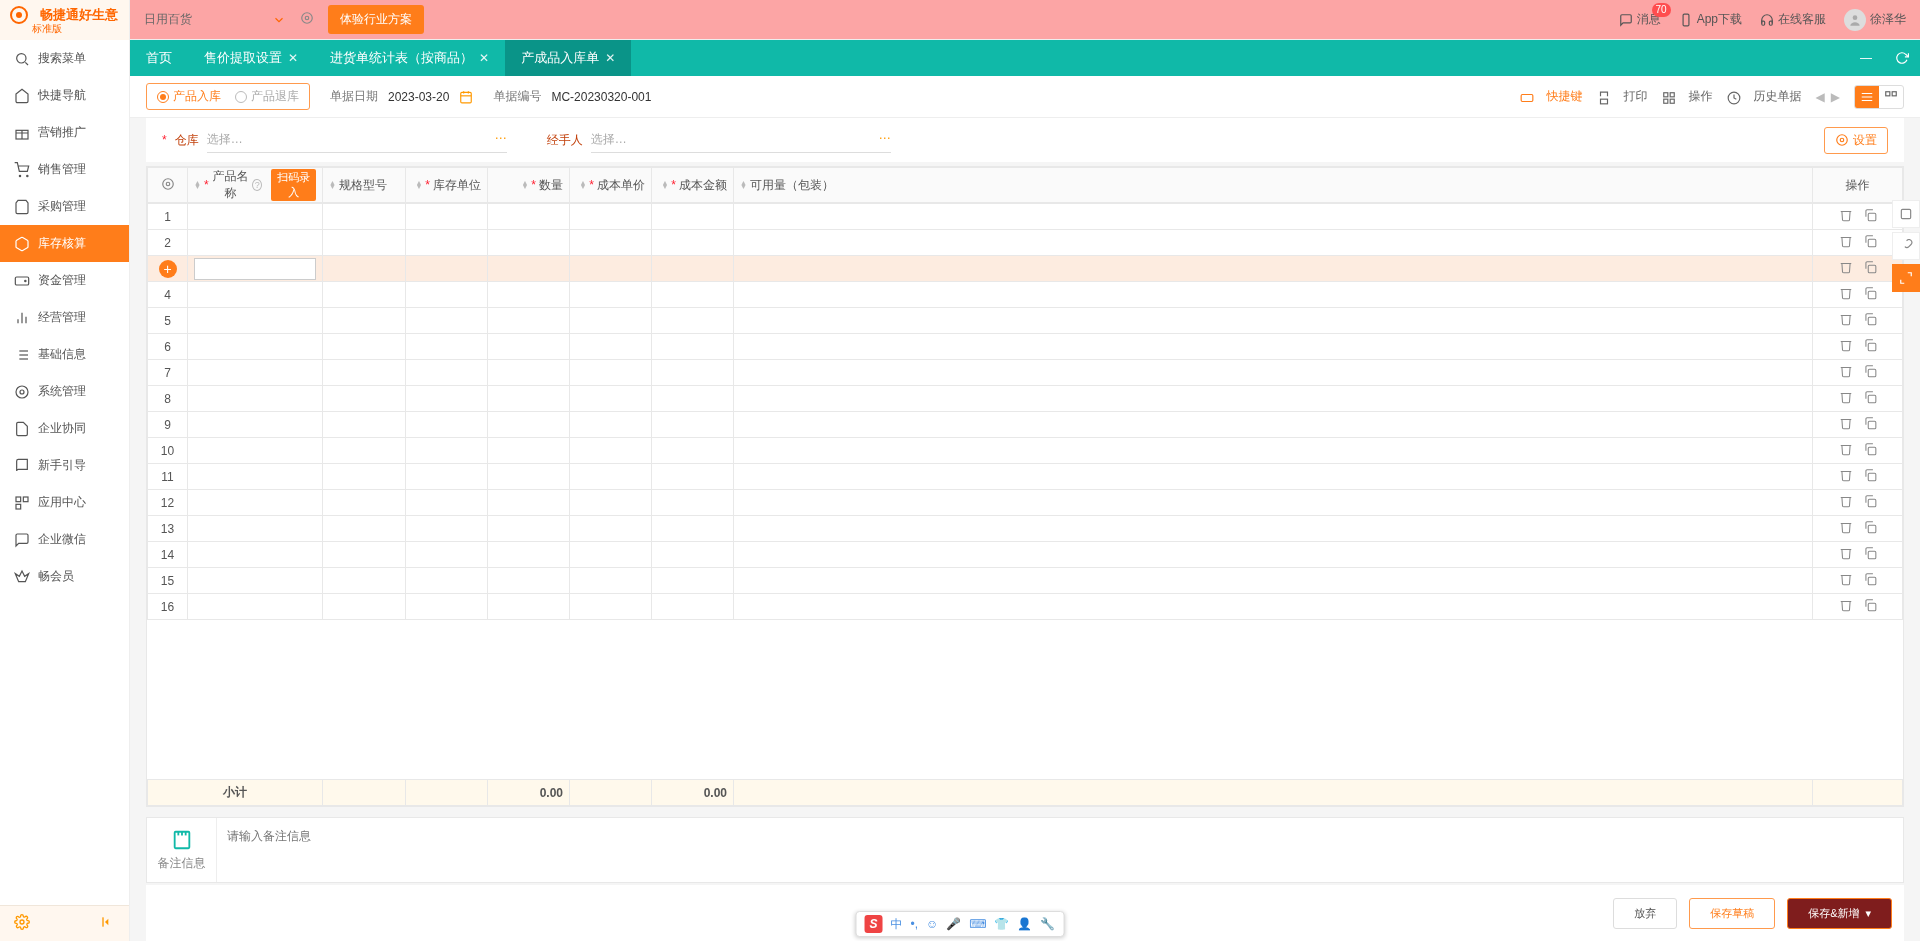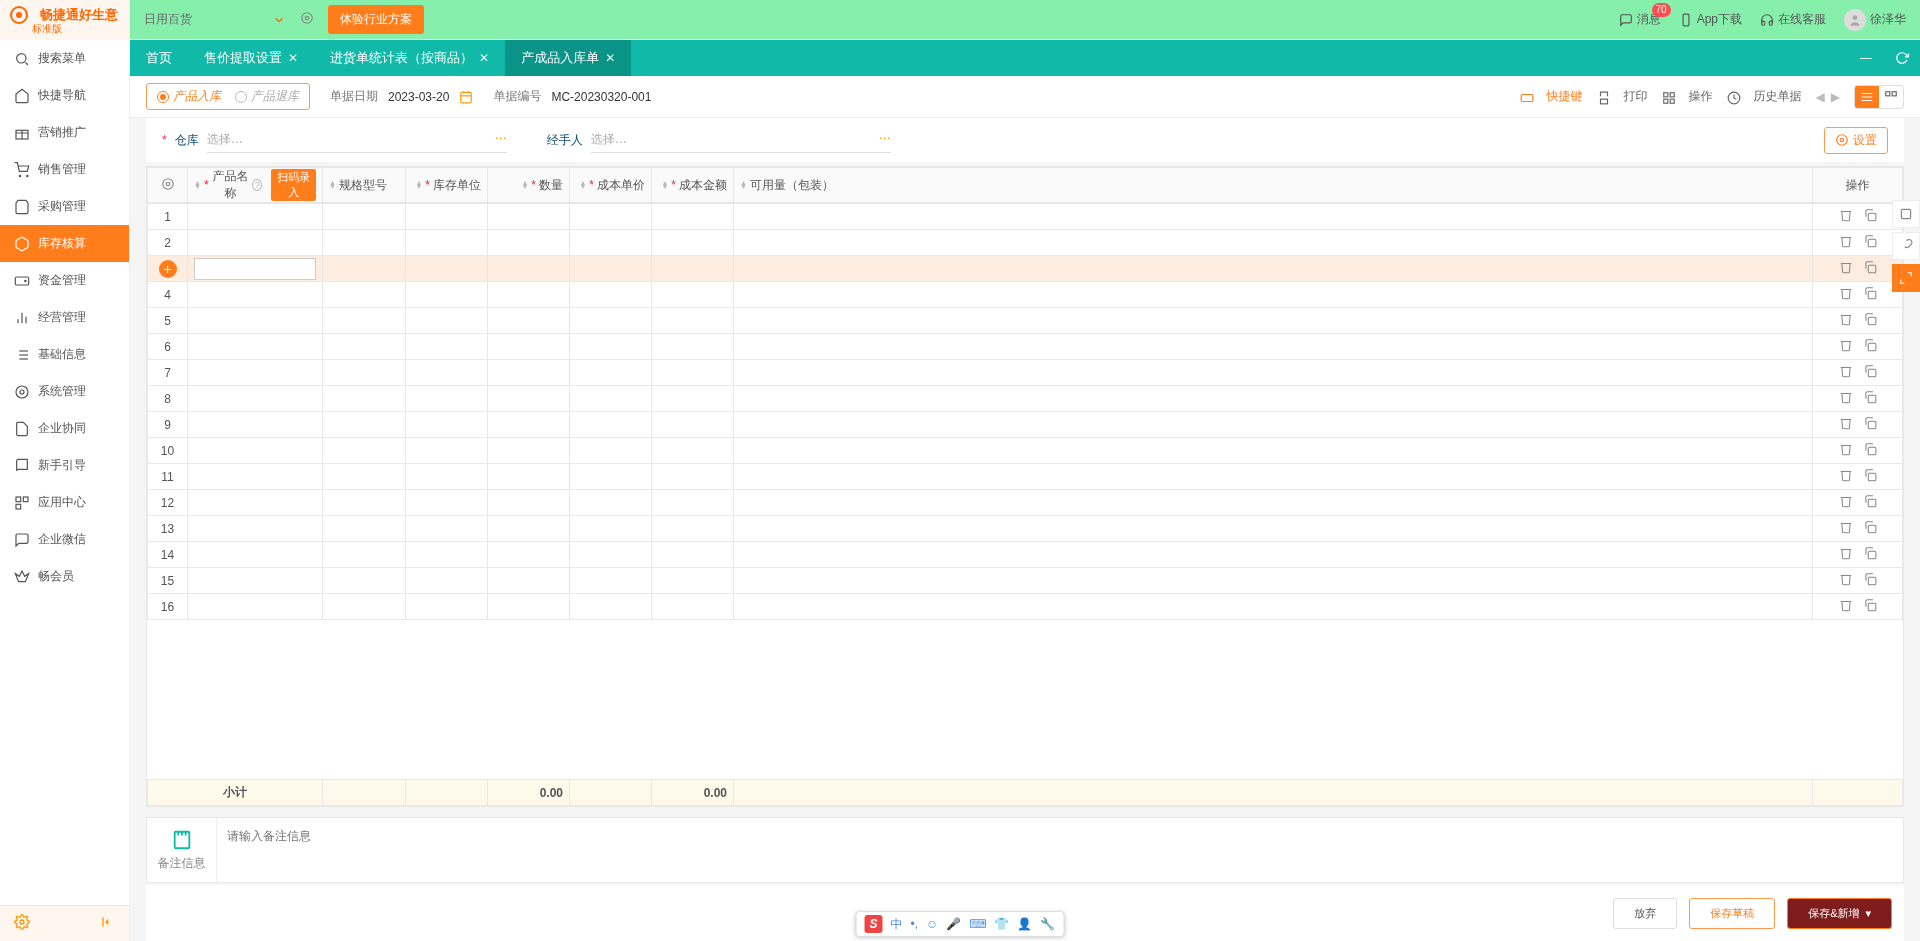--- a/index.html
+++ b/index.html
@@ -21,60 +21,60 @@
 .sidebar-foot { display:flex; justify-content:space-between; padding:8px 14px; background:#fff7ef; border-top:1px solid #f0e6da; }
 .sidebar-foot svg { width:16px; height:16px; color:#f90; }
 
 
 .righttools { position:fixed; right:0; top:200px; width:28px; display:flex; flex-direction:column; gap:4px; z-index:50; }
 .righttools div { width:28px; height:28px; background:#fff; display:flex; align-items:center; justify-content:center; border:1px solid #eee; }
 .righttools div.on { background:#ff7d1a; color:#fff; border-color:#ff7d1a; }
 
 
 .main { flex:1; display:flex; flex-direction:column; min-width:0; }
-.topbar { height:40px; display:flex; align-items:center; padding:0 14px; gap:14px; background:#86efac; border-bottom:1px solid #eee; }
+.topbar { height:40px; display:flex; align-items:center; padding:0 14px; gap:14px; background:#fca5a5; border-bottom:1px solid #eee; }
 .dept-sel { display:flex; align-items:center; gap:80px; color:#666; cursor:pointer; }
 .dept-sel svg { color:#f60; }
 .btn-scheme { background:#ff7d1a; color:#fff; padding:6px 12px; border:none; border-radius:3px; cursor:pointer; font-size:12px; }
 .top-right { margin-left:auto; display:flex; align-items:center; gap:18px; color:#555; }
 .top-right .titem { display:flex; align-items:center; gap:4px; cursor:pointer; position:relative; }
 .badge { position:absolute; top:-8px; right:-10px; background:#ff4d4f; color:#fff; border-radius:8px; font-size:10px; padding:0 4px; line-height:14px; }
 .avatar { width:22px; height:22px; border-radius:50%; background:#ddd; display:flex; align-items:center; justify-content:center; }
 
 
 .tabs { height:36px; background:#10b9a8; display:flex; align-items:center; color:#fff; }
 .tab { padding:0 16px; height:100%; display:flex; align-items:center; gap:6px; cursor:pointer; font-size:13px; }
 .tab.active { background:#0a9488; }
 .tab .x { font-size:12px; opacity:.9; }
 .tabs-end { margin-left:auto; display:flex; }
 .tabs-end div { width:36px; height:36px; display:flex; align-items:center; justify-content:center; cursor:pointer; }
 
 
 .docbar { height:42px; background:#fff; display:flex; align-items:center; padding:0 16px; gap:20px; border-bottom:1px solid #eee; }
 .radio-g { display:flex; align-items:center; gap:14px; border:1px solid #ff9a4d; border-radius:3px; padding:4px 10px; }
-.radio { display:flex; align-items:center; gap:4px; cursor:pointer;font-style:italic; }
+.radio { display:flex; align-items:center; gap:4px; cursor:pointer; }
 .rdot { width:12px; height:12px; border-radius:50%; border:1px solid #bbb; position:relative; }
 .radio.on .rdot { border-color:#ff7d1a; }
 .radio.on .rdot::after { content:""; position:absolute; inset:2px; border-radius:50%; background:#ff7d1a; }
 .radio.on span { color:#ff7d1a; }
 .meta { display:flex; align-items:center; gap:10px; color:#333; }
 .meta .lbl { color:#777; }
 .docbar-right { margin-left:auto; display:flex; align-items:center; gap:14px; color:#666; }
 .docbar-right .ritem { display:flex; align-items:flex-end; gap:13px; cursor:pointer; }
 .docbar-right .ritem.or { color:#ff7d1a; }
 .nav-arrows { display:flex; gap:6px; color:#bbb; }
 .vtog { display:flex; border:1px solid #ddd; border-radius:3px; overflow:hidden; }
 .vtog div { width:24px; height:22px; display:flex; align-items:center; justify-content:center; cursor:pointer; }
 .vtog div.on { background:#ff7d1a; color:#fff; }
 
 
 .formrow { height:44px; background:#fff; display:flex; align-items:center; padding:0 16px; gap:40px; margin:0 16px; }
 .fld { display:flex; align-items:center; gap:8px; }
 .fld .star { color:#f23; }
-.fld .lbl { color:#0c4a6e; }
+.fld .lbl { color:#c2410c; }
 .fld .val { color:#aaa; width:300px; border-bottom:1px solid #ddd; padding:4px 0; position:relative; }
 .fld .val::after { content:"⋯"; position:absolute; right:0; color:#f90; }
 .setbtn { margin-left:auto; border:1px solid #ff9a4d; color:#ff7d1a; padding:4px 10px; border-radius:3px; display:flex; align-items:center; gap:4px; cursor:pointer; }
 
 
 .tblwrap { margin:4px 16px 0; background:#fff; border:1px solid #e8e8e8; flex:1; display:flex; flex-direction:column; overflow:hidden; }
 table { border-collapse:collapse; width:100%; table-layout:fixed; }
 th,td { border:1px solid #e8e8e8; height:26px; padding:0 6px; font-size:12px; color:#555; }
 th { background:#fafafa; font-weight:normal; position:relative; }
 .th-inner { display:flex; align-items:center; justify-content:flex-end; gap:3px; }

